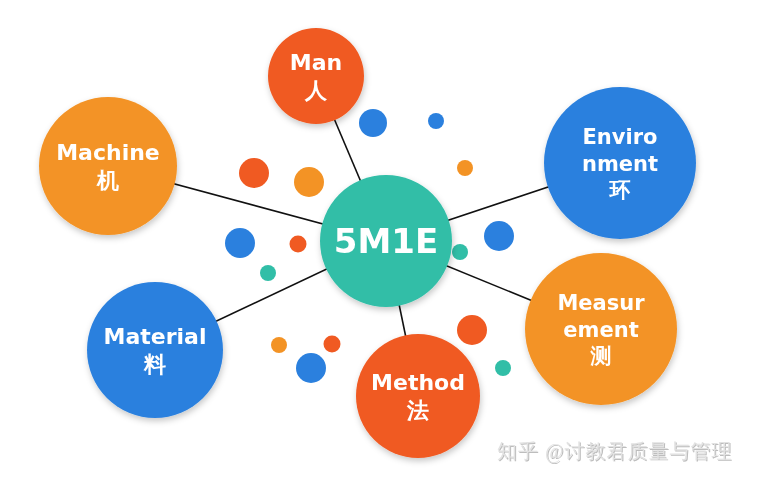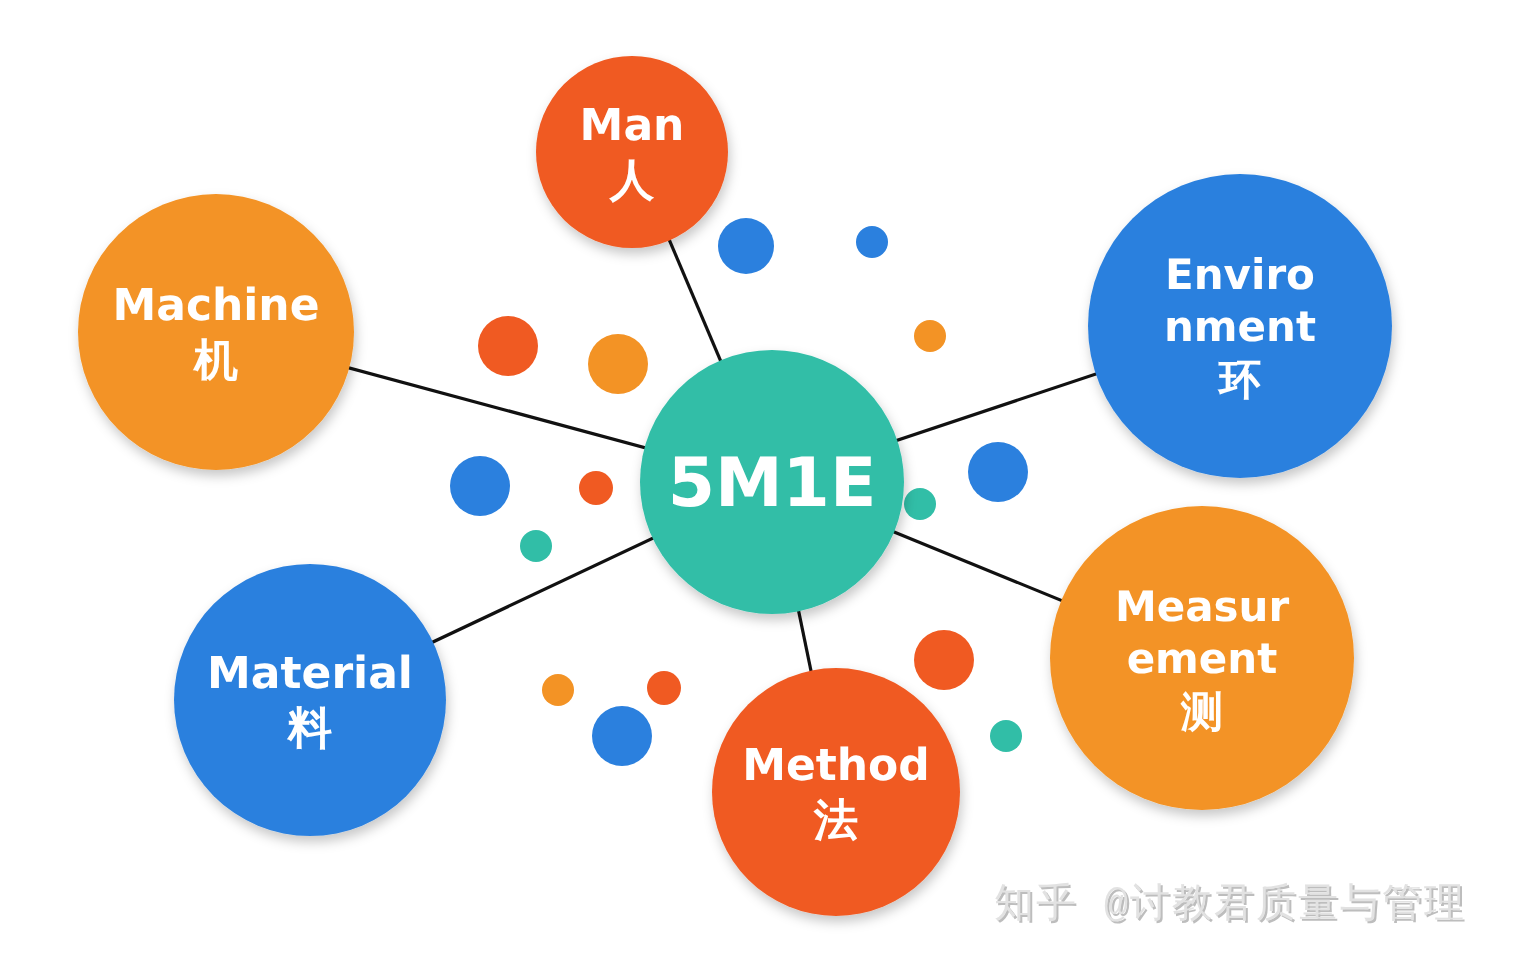--- a/index.html
+++ b/index.html
@@ -1,19 +1,19 @@
 <!DOCTYPE html>
 <html><head>
   <meta charset="utf-8">
   <style>
     html, body { margin: 0; padding: 0; background: #ffffff; }
     body { width: 766px; height: 481px; position: relative; overflow: hidden; font-family: "DejaVu Sans", "Liberation Sans", sans-serif; }
     #diagram { position: absolute; left: 0; top: 0; width: 766px; height: 481px; }
     .node-text { font-family: "DejaVu Sans", "Liberation Sans", sans-serif; font-weight: bold; fill: #ffffff; }
-    .watermark { position: absolute; left: 497px; top: 438px; font-family: Liberation Mono, monospace; font-size: 20px; color: #e2e2e2; letter-spacing: 1px; text-shadow: 1px 1px 0 #bdbdbd; white-space: nowrap; }
+    .watermark { position: absolute; left: 497px; top: 438px; font-family: Liberation Serif, serif; font-size: 20px; color: #e2e2e2; letter-spacing: 1px; text-shadow: 1px 1px 0 #bdbdbd; white-space: nowrap; }
   </style>
 </head>
 <body>
 
 <svg id="diagram" width="766" height="481" viewBox="0 0 766 481" xmlns="http://www.w3.org/2000/svg">
   <defs>
     <filter id="shadow" x="-20%" y="-20%" width="140%" height="140%">
       <feDropShadow dx="1" dy="3" stdDeviation="3" flood-color="#000000" flood-opacity="0.22"></feDropShadow>
     </filter>
   </defs>

